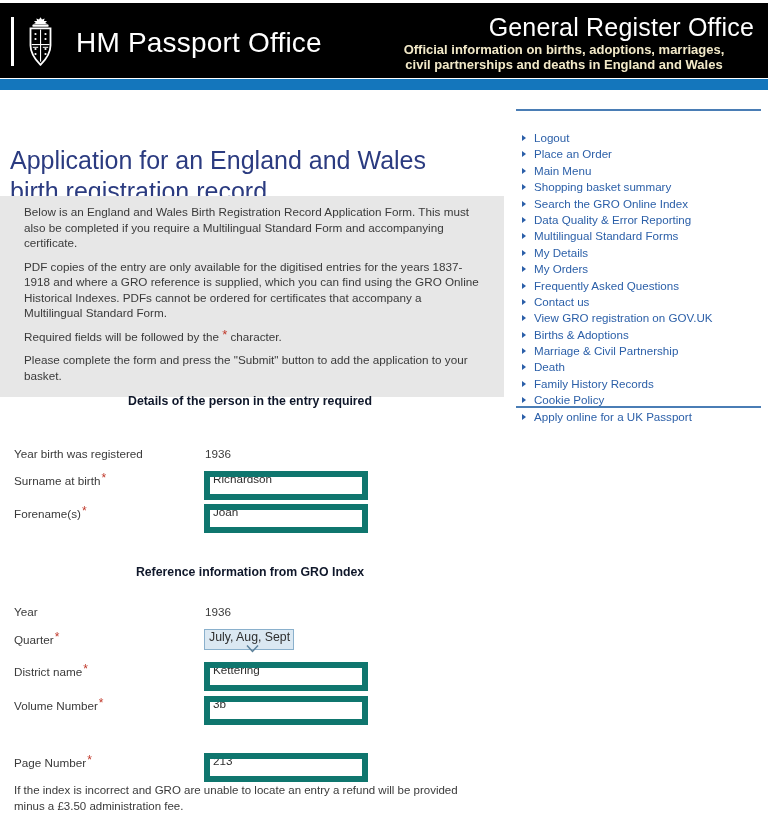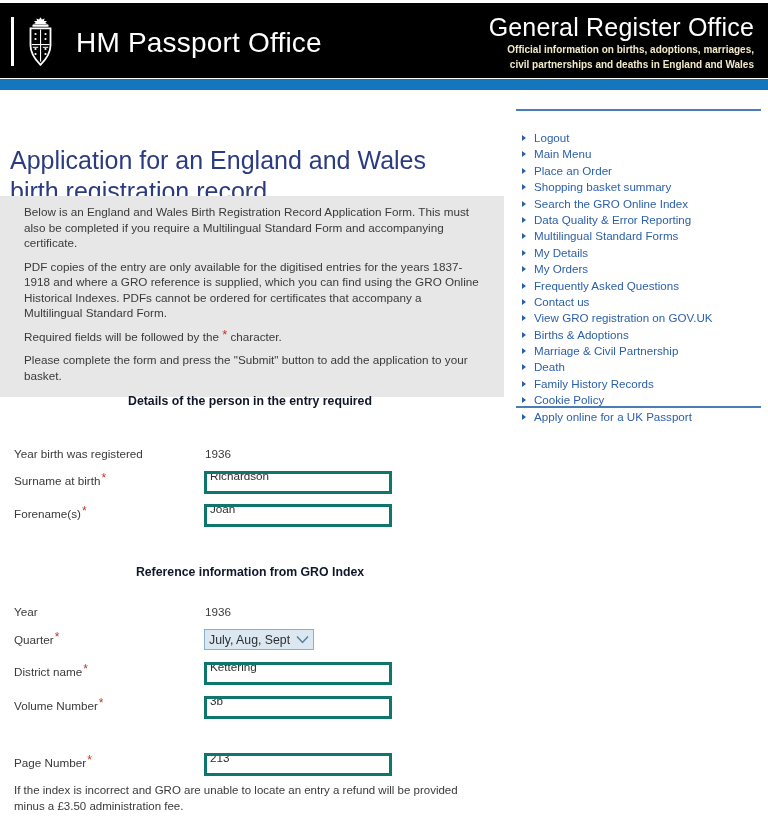--- a/index.html
+++ b/index.html
@@ -53,25 +53,26 @@
   }
   .gro-title {
     font-size: 25px;
     color: #ffffff;
     letter-spacing: 0.2px;
     line-height: 28px;
     white-space: nowrap;
     font-weight: 400;
   }
   .gro-sub {
-    font-size: 10px;
+    font-size: 13px;
     color: #f2e9c8;
     line-height: 14.5px;
     margin-top: 2px;
     font-weight: bold;
+    text-align: center;
   }
   .blue-band {
     position: absolute;
     left: 0; top: 79px;
     width: 768px; height: 11px;
     background: #1476bc;
   }
 
   
   .page-title {
@@ -139,23 +140,23 @@
   }
   .fstatic {
     position: absolute;
     left: 205px; top: 3px;
     font-size: 11.7px;
     color: #3a3a3a;
   }
   .finput {
     position: absolute;
     left: 204px; top: 0px;
-    width: 188px;
+    width: 164px;
     height: 18px;
-    border: 3px solid #0f766e;
+    border: 6px solid #0f766e;
     background: #ffffff;
     font-family: "Liberation Sans", sans-serif;
     font-size: 11.7px;
     color: #2e2e2e;
     padding: 1px 2px 16px 3px;
     box-sizing: border-box;
     line-height: 16px;
   }
   .fselect {
     position: absolute;
@@ -163,20 +164,21 @@
     height: 21px;
     border: 1px solid #8ab0cc;
     background: #dbe8f2;
     box-sizing: border-box;
     display: flex;
     align-items: center;
     padding: 0 3px 0 4px;
     font-size: 12.3px;
     color: #2e2e2e;
     white-space: nowrap;
+    flex-direction: column;
   }
   .fselect .chev {
     margin-left: 6px;
     margin-right: 1px;
     display: inline-block;
     line-height: 0;
   }
 
   .footnote {
     position: absolute;
@@ -322,22 +324,22 @@
       <div class="flabel">Page Number<span class="star">*</span></div>
       <input class="finput" type="text" value="213" style="">
     </div>
   </div>
 
 <div class="footnote">If the index is incorrect and GRO are unable to locate an entry a refund will be provided minus a £3.50 administration fee.</div>
 
 <div class="nav-rule" id="nav-rule-top"></div>
 <ul class="nav-list" id="nav-list">
     <li class="nav-item"><span class="bullet"></span><span>Logout</span></li>
+    <li class="nav-item"><span class="bullet"></span><span>Place an Order</span></li>
     <li class="nav-item"><span class="bullet"></span><span>Main Menu</span></li>
-    <li class="nav-item"><span class="bullet"></span><span>Place an Order</span></li>
     <li class="nav-item"><span class="bullet"></span><span>Shopping basket summary</span></li>
     <li class="nav-item"><span class="bullet"></span><span>Search the GRO Online Index</span></li>
     <li class="nav-item"><span class="bullet"></span><span>Data Quality &amp; Error Reporting</span></li>
     <li class="nav-item"><span class="bullet"></span><span>Multilingual Standard Forms</span></li>
     <li class="nav-item"><span class="bullet"></span><span>My Details</span></li>
     <li class="nav-item"><span class="bullet"></span><span>My Orders</span></li>
     <li class="nav-item"><span class="bullet"></span><span>Frequently Asked Questions</span></li>
     <li class="nav-item"><span class="bullet"></span><span>Contact us</span></li>
     <li class="nav-item"><span class="bullet"></span><span>View GRO registration on GOV.UK</span></li>
     <li class="nav-item"><span class="bullet"></span><span>Births &amp; Adoptions</span></li>

